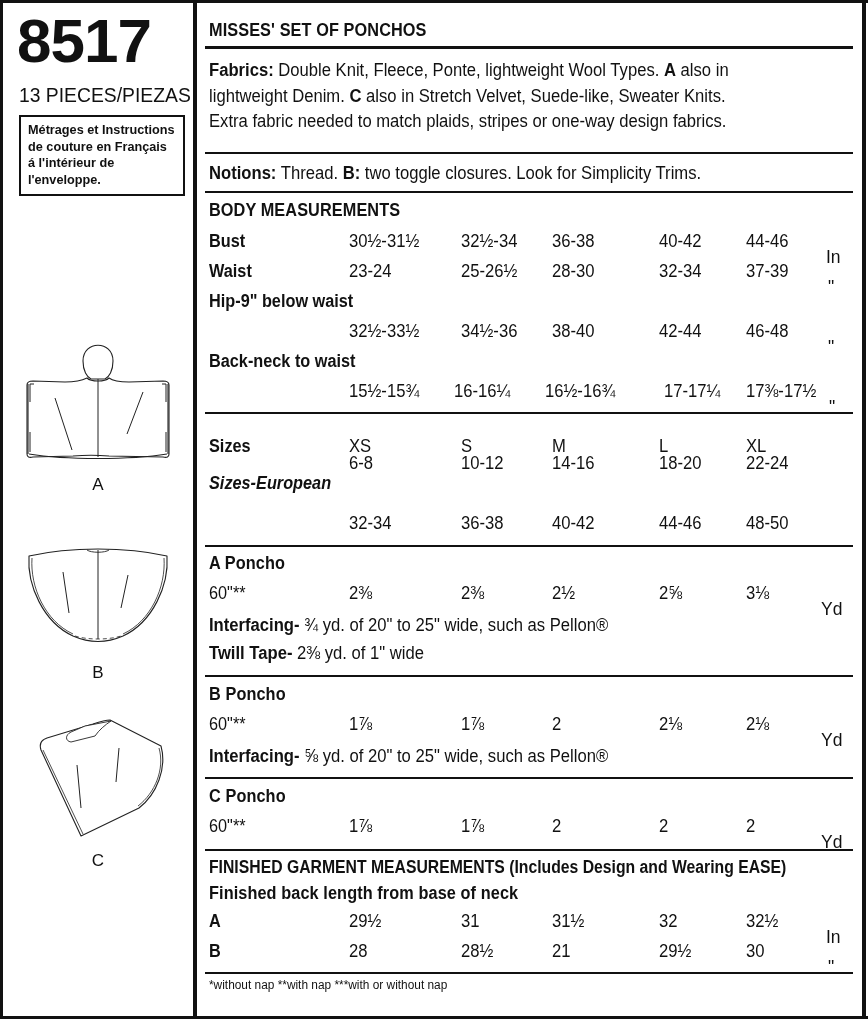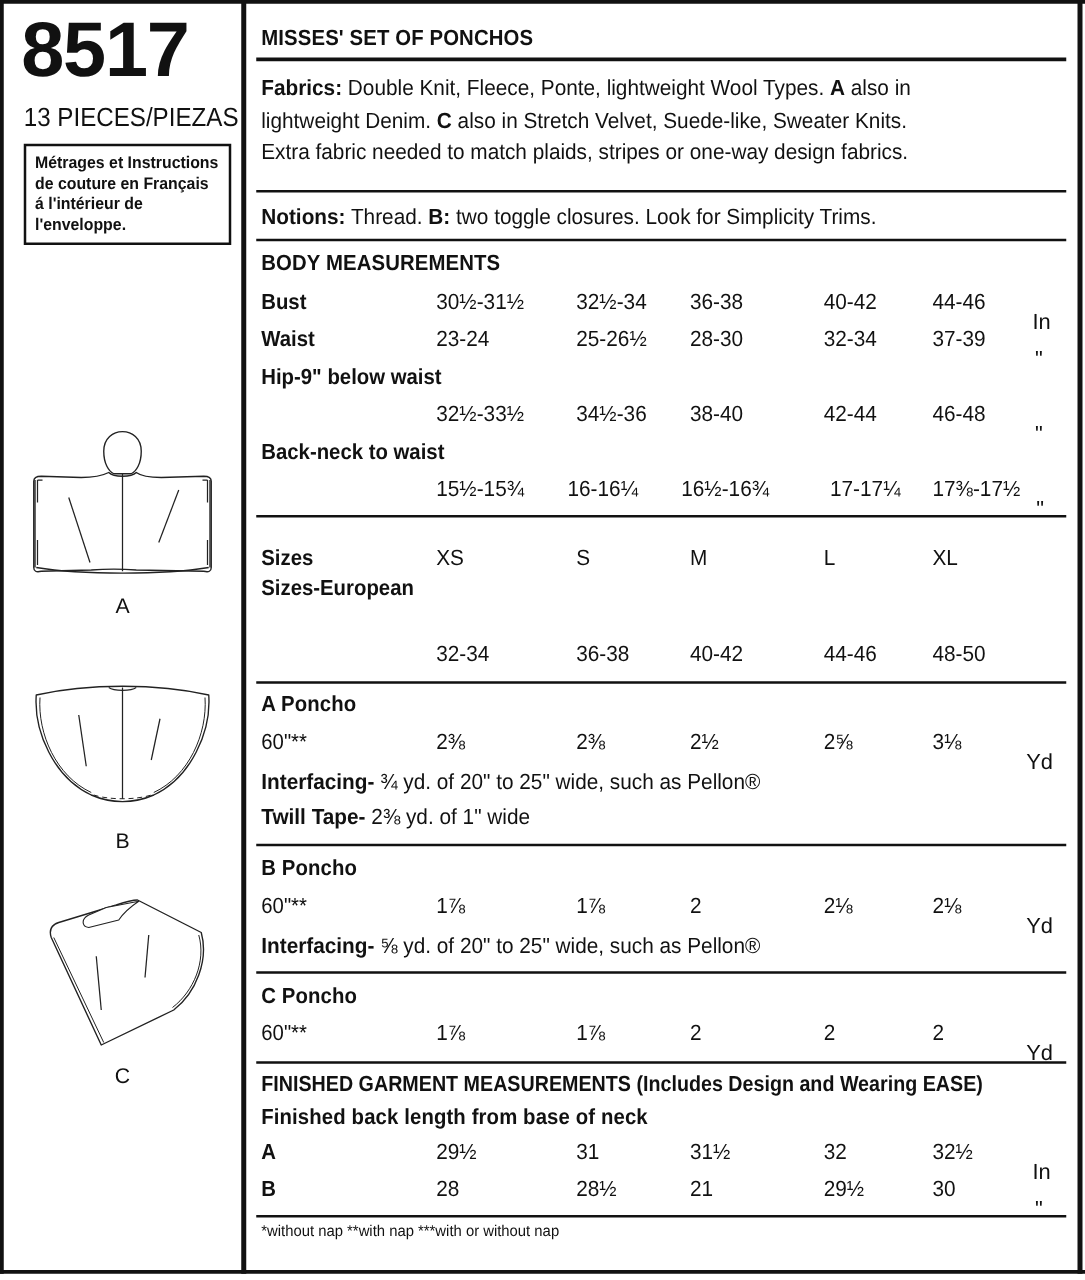--- a/index.html
+++ b/index.html
@@ -264,21 +264,28 @@
     <div class="rule" style="top:412px;"></div>
 
     <div class="rc row" style="top:436px;">
       <span class="lab">Sizes</span>
       <span class="cell" style="left:140px;">XS</span>
       <span class="cell" style="left:252px;">S</span>
       <span class="cell" style="left:343px;">M</span>
       <span class="cell" style="left:450px;">L</span>
       <span class="cell" style="left:537px;">XL</span>
     </div>
-    <div class="rc row" style="top:460px;">
+    <div class="rc row" style="top:453px;">
+      <span class="cell" style="left:140px;">6-8</span>
+      <span class="cell" style="left:252px;">10-12</span>
+      <span class="cell" style="left:343px;">14-16</span>
+      <span class="cell" style="left:450px;">18-20</span>
+      <span class="cell" style="left:537px;">22-24</span>
+    </div>
+    <div class="rc row" style="top:473px;font-style:italic;">
       <span class="lab">Sizes-European</span>
     </div>
     <div class="rc row" style="top:513px;">
       <span class="cell" style="left:140px;">32-34</span>
       <span class="cell" style="left:252px;">36-38</span>
       <span class="cell" style="left:343px;">40-42</span>
       <span class="cell" style="left:450px;">44-46</span>
       <span class="cell" style="left:537px;">48-50</span>
     </div>
     <div class="rule" style="top:545px;"></div>

